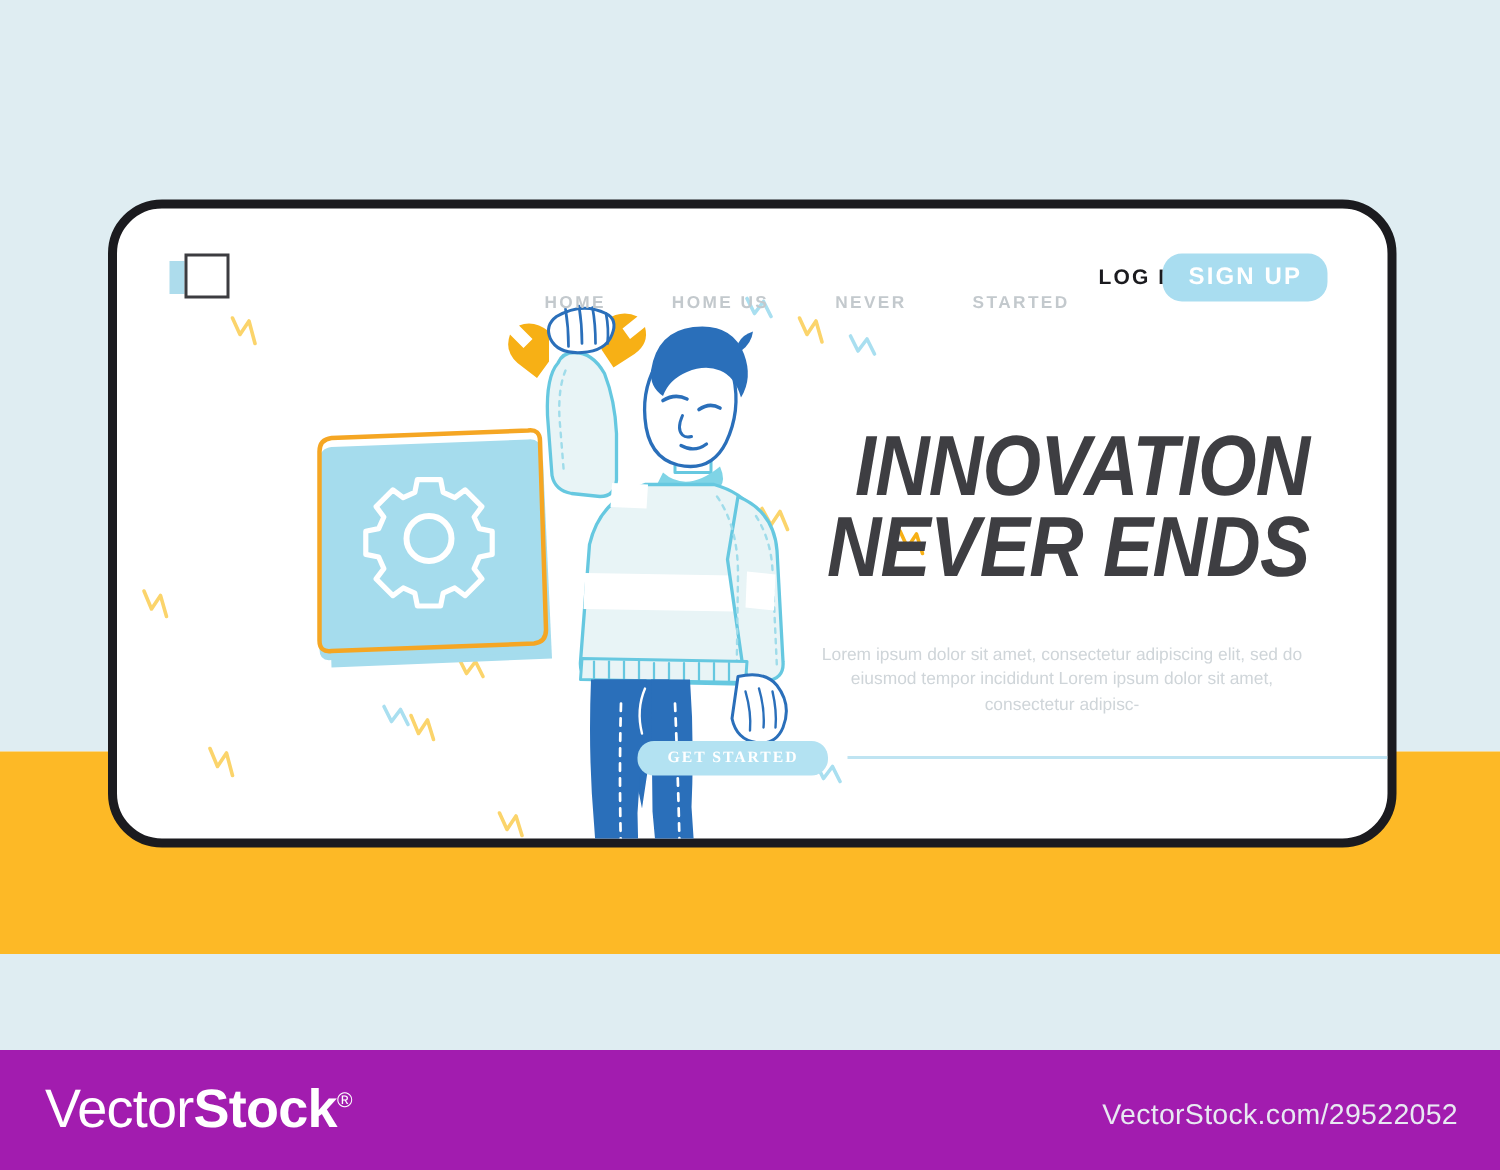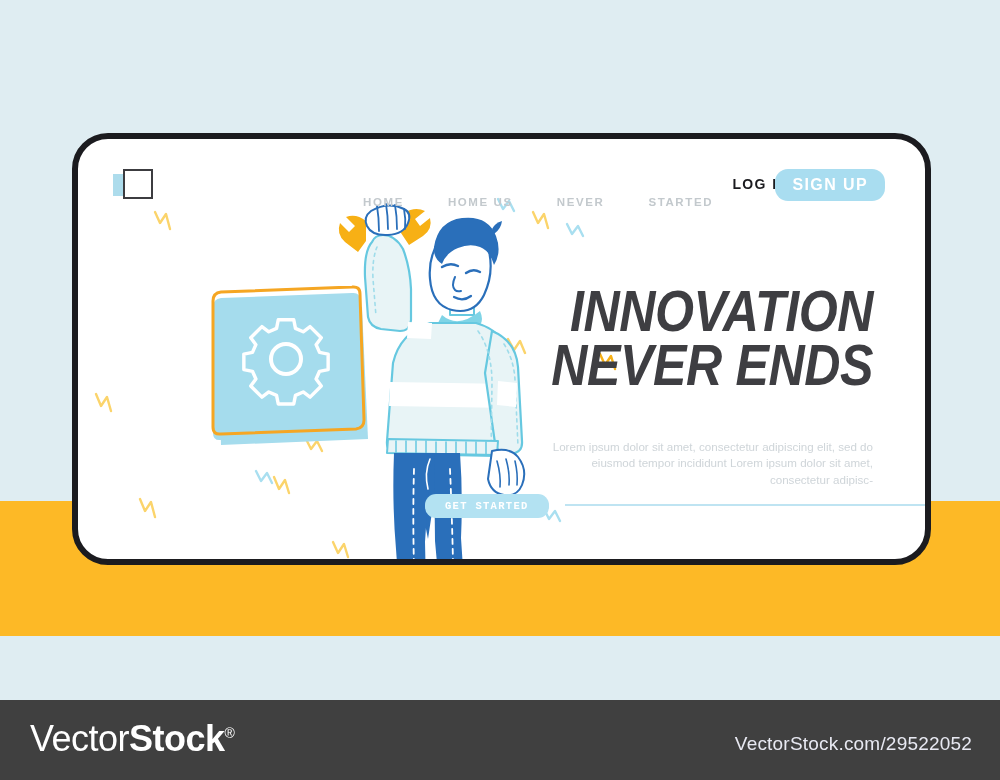--- a/index.html
+++ b/index.html
@@ -59,40 +59,40 @@
     text-align:right;
     font-family:"Liberation Sans Narrow","Liberation Sans",sans-serif;
     font-style:italic;font-weight:700;
     font-size:57px;line-height:0.95;letter-spacing:-0.5px;
     color:#3e3e42;
     transform:scaleX(0.88);transform-origin:right center;
   }
   .headline .l2{display:block;}
 
   .para{
-    position:absolute;right:52px;top:288px;width:330px;
-    text-align:right;color:#cfd5d9;
+    position:absolute;right:52px;top:278px;width:330px;
+    text-align:center;color:#cfd5d9;
     font-size:11.6px;line-height:16.5px;
   }
 
   .cta-row{position:absolute;right:0px;top:355px;width:500px;height:22px;}
   .cta-line{position:absolute;right:0;top:10px;width:360px;height:2px;background:#bfe4f2;}
   .cta-btn{
     position:absolute;left:0;top:0;
     background:#b3e2f2;color:#ffffff;border:none;border-radius:11px;
-    font-family:Liberation Mono, monospace;
+    font-family:Liberation Serif, serif;
     font-size:10.5px;letter-spacing:1.3px;font-weight:700;
     padding:6px 20px;white-space:nowrap;cursor:pointer;
   }
 
   
   .illu{position:absolute;left:0;top:0;width:859px;height:432px;pointer-events:none;}
 
   
-  .wm{position:absolute;left:0;top:700px;width:1000px;height:80px;background:#404040;}
+  .wm{position:absolute;left:0;top:700px;width:1000px;height:80px;background:#a21caf;}
   .wm-logo{
     position:absolute;left:30px;top:18px;
     font-size:36px;color:#ffffff;letter-spacing:-0.5px;white-space:nowrap;
   }
   .wm-logo .thin{font-weight:300;}
   .wm-logo .bold{font-weight:700;}
   .wm-logo .reg{font-size:14px;vertical-align:super;font-weight:400;}
   .wm-url{
     position:absolute;right:28px;top:33px;
     font-size:19px;color:#e8e9f2;letter-spacing:0.2px;white-space:nowrap;

